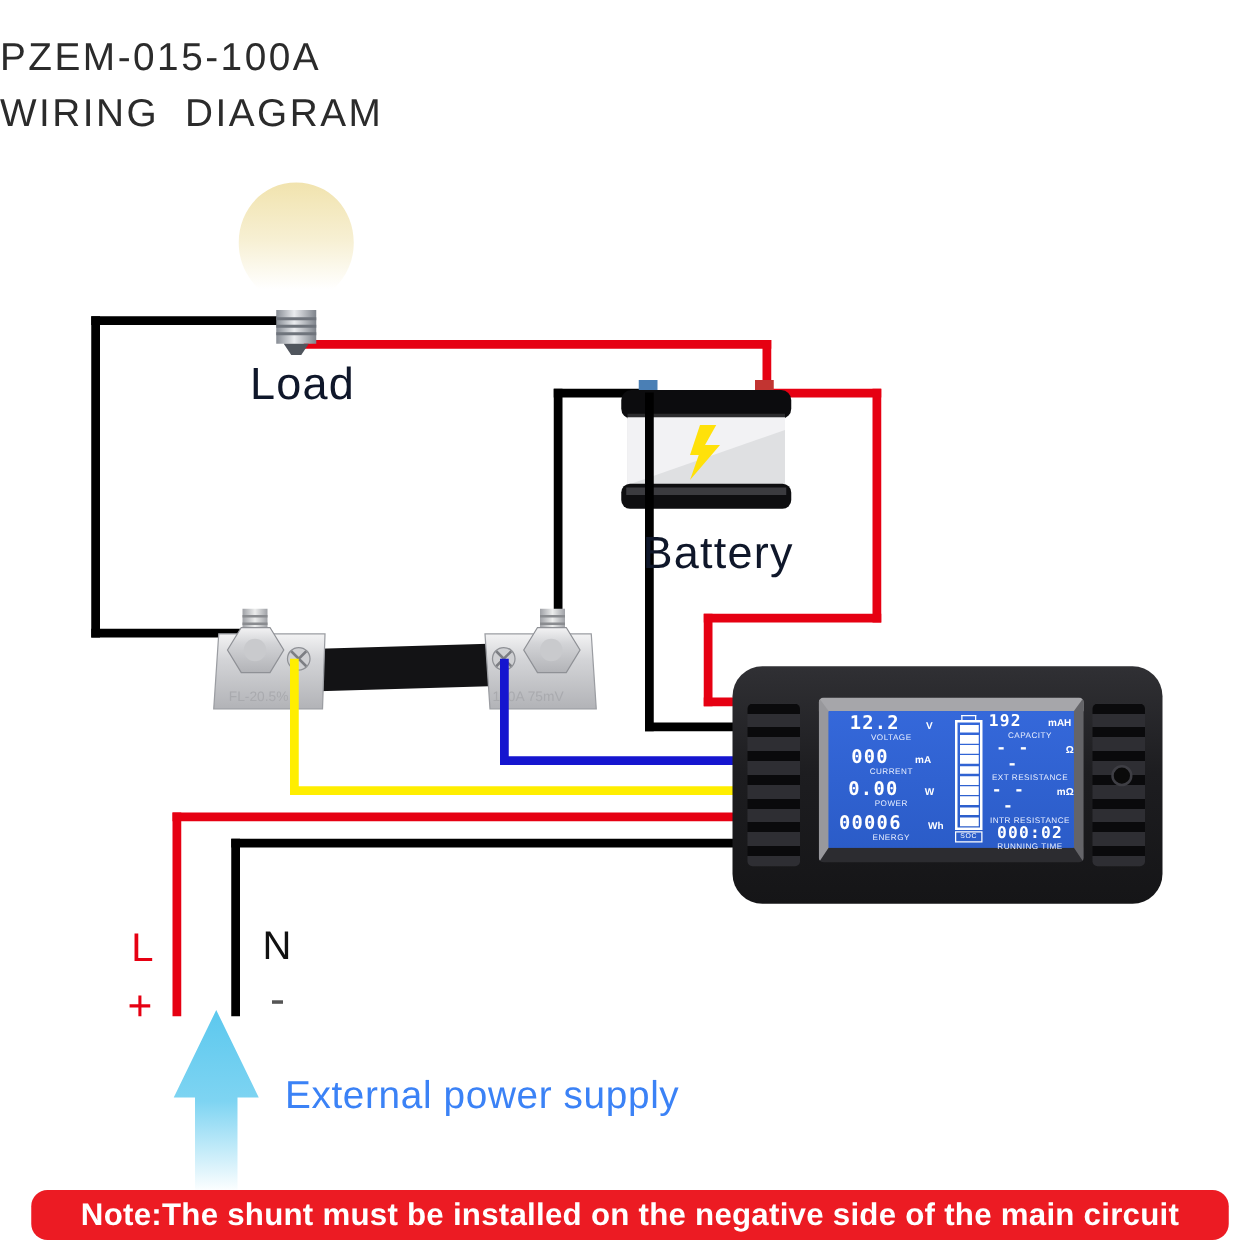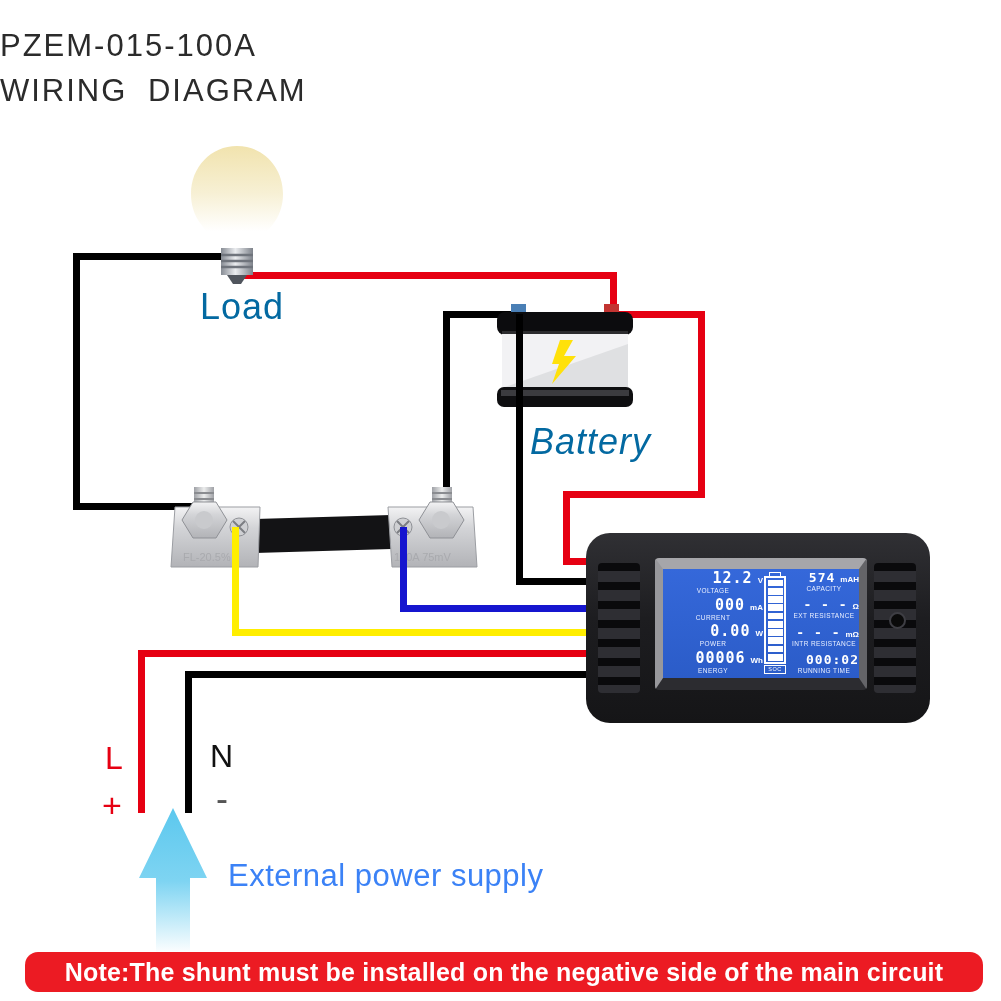--- a/index.html
+++ b/index.html
@@ -9,40 +9,40 @@
   .title{position:absolute;left:0;top:28px;width:100%;text-align:left;color:#2b2b2b;}
   .title .t1{font-size:31px;letter-spacing:2px;}
   .title .t2{font-size:31px;letter-spacing:2px;word-spacing:10px;margin-top:9px;}
   
   .wire{position:absolute;}
   .w-red{background:var(--wire-red,#e60012);}
   .w-black{background:var(--wire-black,#000000);}
   .w-blue{background:var(--wire-blue,#1515cf);}
   .w-yellow{background:var(--wire-yellow,#ffee00);}
   
-  .lbl-big{position:absolute;font-size:36px;color:#0369a1;letter-spacing:1px;}
+  .lbl-big{position:absolute;font-size:36px;color:#0f172a;letter-spacing:1px;}
   .lbl-term{position:absolute;font-size:32px;}
   
   .meter{position:absolute;left:586px;top:533px;width:344px;height:190px;border-radius:24px;
          background:linear-gradient(180deg,#303034,#1d1d20 45%,#151517);}
   .vents{position:absolute;width:42px;height:130px;top:30px;border-radius:4px;
          background:repeating-linear-gradient(180deg,#0a0a0c 0 8px,#2e2e33 8px 19px);}
   .vents.left{left:12px;} .vents.right{left:288px;}
   .side-btn{position:absolute;left:303px;top:79px;width:13px;height:13px;border-radius:50%;
             background:#0a0a0a;border:2px solid #3e3e44;}
   .display-bezel{position:absolute;left:69px;top:25px;width:212px;height:132px;box-sizing:border-box;
             border-style:solid;border-width:11px 8px 12px 8px;border-radius:4px;
             border-top-color:#a6a6aa;border-left-color:#98989c;border-right-color:#646468;border-bottom-color:#2c2c30;
             background:var(--screen-blue,#2e62d4);}
   .screen{position:relative;width:100%;height:100%;background:linear-gradient(180deg,#3568da,#2b5cc8);}
   .col{position:absolute;top:2px;height:103px;display:flex;flex-direction:column;justify-content:space-between;}
   .col-l{left:0px;width:100px;}
   .col-r{left:126px;width:70px;}
   .cell{text-align:center;}
-  .val-line{display:flex;align-items:baseline;justify-content:flex-end;gap:5px;}
+  .val-line{display:flex;align-items:baseline;justify-content:center;gap:21px;}
   .val{font-family:"DejaVu Sans Mono",monospace;font-weight:bold;font-size:15px;color:#ffffff;letter-spacing:1px;line-height:1;}
   .col-r .val{font-size:13px;}
   .unit{font-family:"Liberation Sans",sans-serif;font-weight:bold;font-size:8px;color:#ffffff;}
   .lbl{font-size:6.5px;color:#e9efff;letter-spacing:0.4px;margin-top:1px;}
   .gauge{position:absolute;left:101px;top:3px;width:22px;height:104px;}
   .gauge .cap{width:10px;height:3px;border:1.5px solid #fff;border-bottom:none;margin:0 auto;}
   .gauge .tube{box-sizing:border-box;width:22px;height:88px;border:2px solid #fff;padding:1.5px;
                display:flex;flex-direction:column;gap:1.5px;}
   .gauge .seg{flex:1;background:#ffffff;}
   .soc-box{box-sizing:border-box;width:22px;height:9px;border:1px solid #fff;margin-top:1px;
@@ -207,21 +207,21 @@
               <div class="seg"></div>
               <div class="seg"></div>
               <div class="seg"></div>
               <div class="seg"></div>
             </div>
           <div class="soc-box">SOC</div>
         </div>
         <div class="col col-r">
           <div class="cell">
             <div class="val-line">
-                <span class="val">574</span>
+                <span class="val">192</span>
                 <span class="unit">mAH</span>
               </div>
             <div class="lbl">CAPACITY</div>
           </div>
           <div class="cell">
             <div class="val-line">
                 <span class="val">- - -</span>
                 <span class="unit">Ω</span>
               </div>
             <div class="lbl">EXT RESISTANCE</div>
@@ -238,21 +238,21 @@
                 <span class="val">000:02</span>
               </div>
             <div class="lbl">RUNNING TIME</div>
           </div>
         </div>
       </div>
     </div>
   </div>
 
   <div class="lbl-big" style="left:200px;top:286px;">Load</div>
-  <div class="lbl-big" style="left:530px;top:421px;font-style:italic;">Battery</div>
+  <div class="lbl-big" style="left:514px;top:421px;">Battery</div>
 
   <div class="lbl-term" style="left:105px;top:740px;color:#e60012;">L</div>
   <div class="lbl-term" style="left:102px;top:786px;color:#e60012;font-size:34px;">+</div>
   <div class="lbl-term" style="left:210px;top:738px;color:#111;">N</div>
   <div class="lbl-term" style="left:216px;top:778px;color:#555;font-size:36px;">-</div>
 
   <svg style="left:136px;top:806px;" width="72" height="148" viewBox="0 0 72 148">
     <defs>
       <linearGradient id="arrowg" x1="0" y1="0" x2="0" y2="1">
         <stop offset="0" stop-color="#5cc8ee"></stop>

